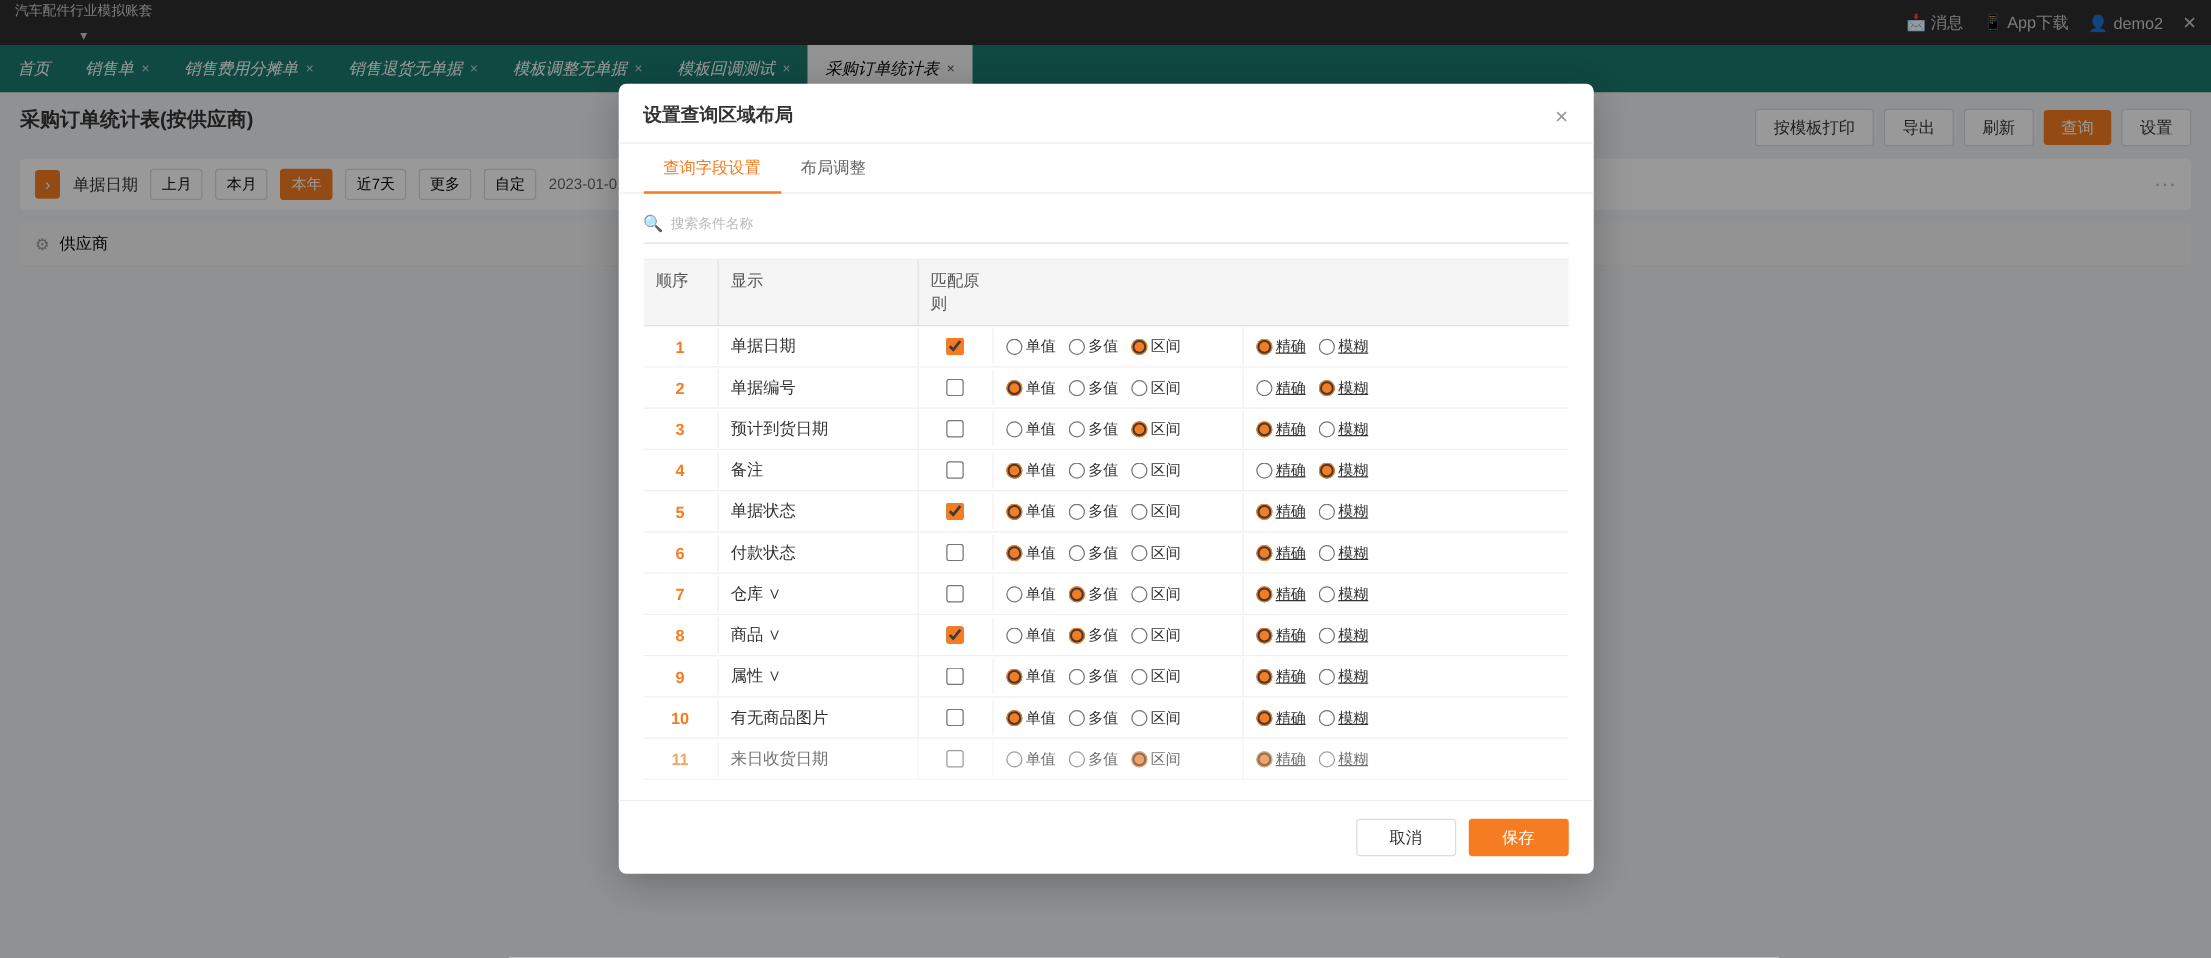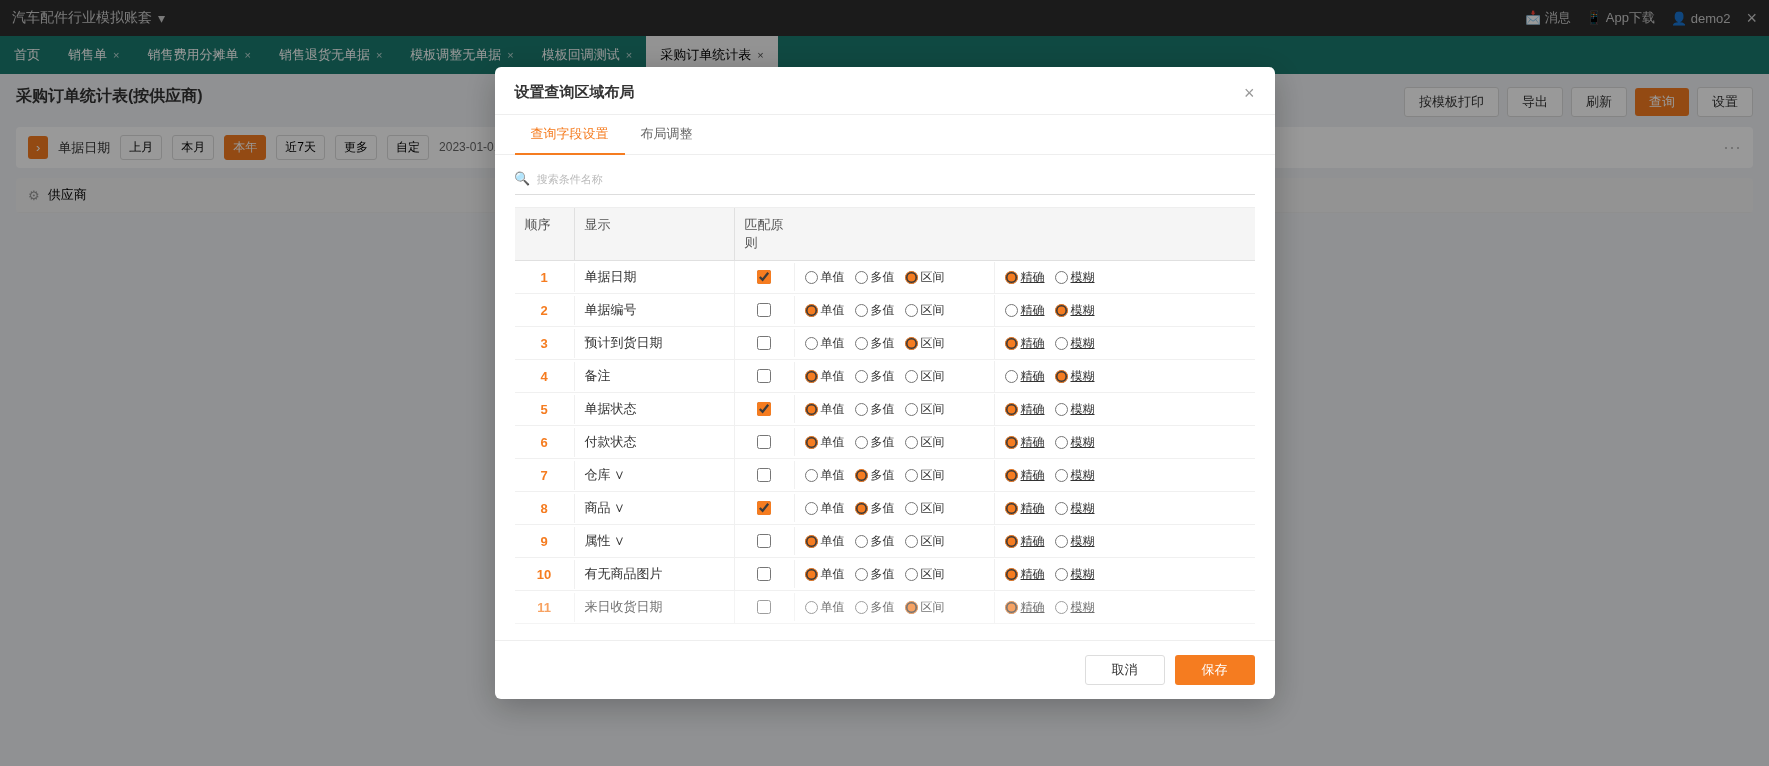--- a/index.html
+++ b/index.html
@@ -8,31 +8,32 @@
     
     .top-nav {
       background: #2d2d2d;
       height: 36px;
       display: flex;
       align-items: center;
       justify-content: space-between;
       padding: 0 12px;
       color: #ccc;
     }
-    .top-nav-left { font-size: 14px; color: #ccc; display: flex; align-items: center; gap: 6px; }
+    .top-nav-left { font-size: 11px; color: #ccc; display: flex; align-items: center; gap: 6px; flex-direction: column; }
     .top-nav-right { display: flex; align-items: center; gap: 16px; font-size: 13px; }
     .top-nav-right .close-btn { color: #ccc; font-size: 18px; cursor: pointer; }
 
     
     .tab-bar {
       background: #1a7a6e;
       height: 38px;
       display: flex;
       align-items: center;
       padding: 0 0;
+      font-style: italic;
     }
     .tab-item {
       height: 38px;
       display: flex;
       align-items: center;
       padding: 0 14px;
       color: #fff;
       font-size: 13px;
       cursor: pointer;
       white-space: nowrap;

